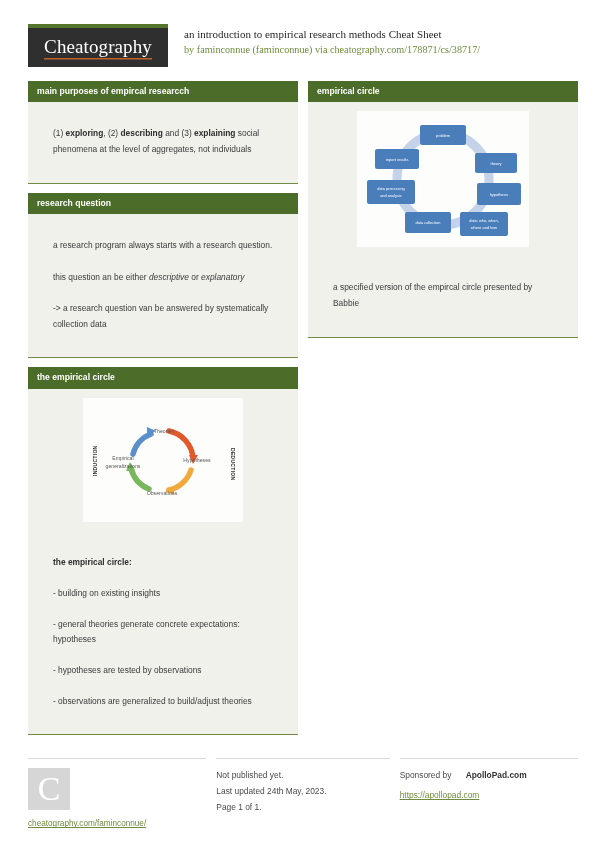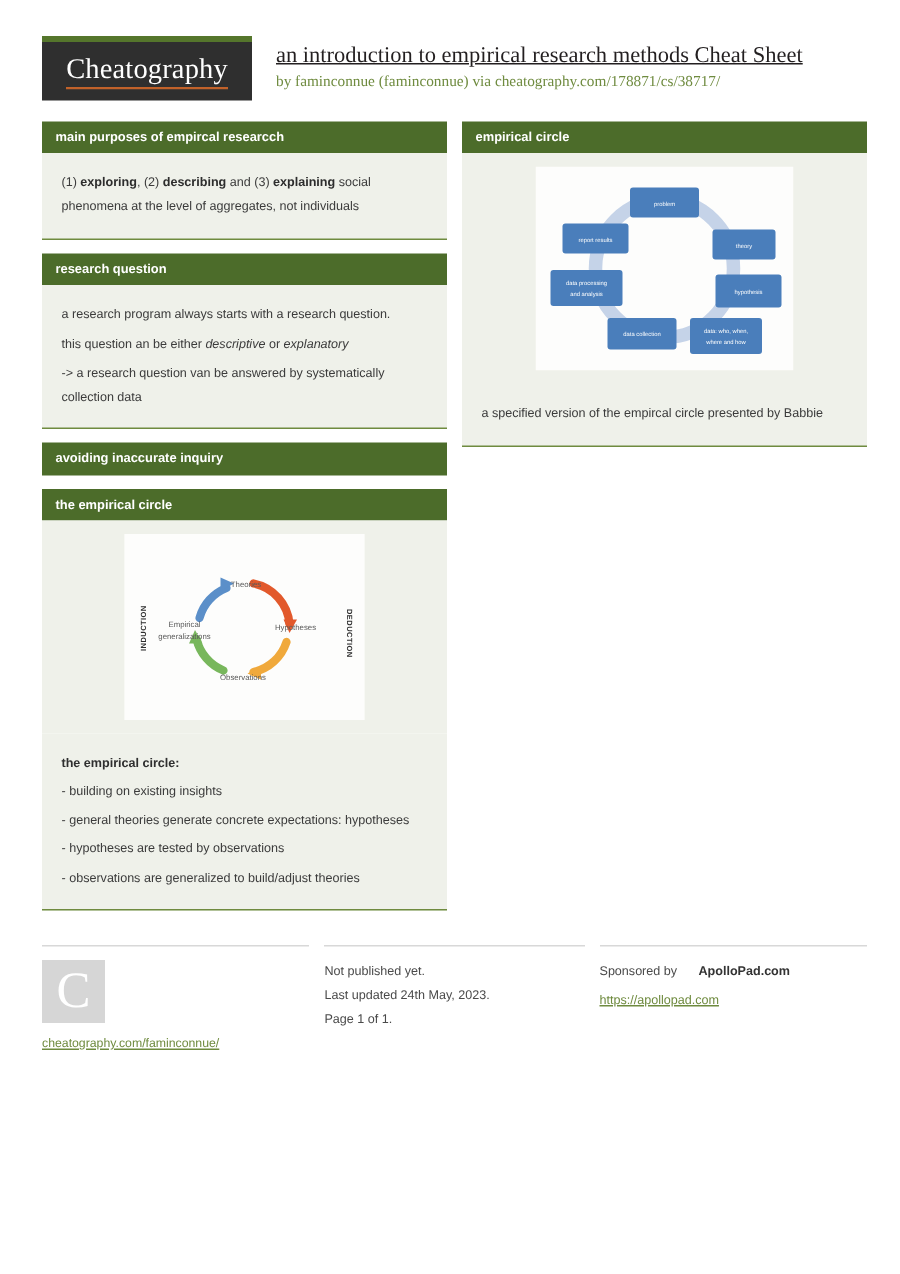--- a/index.html
+++ b/index.html
@@ -28,23 +28,22 @@
     position: relative;
     padding-bottom: 2px;
     background-image: linear-gradient(#c2622a,#c2622a);
     background-size: 100% 1.5px;
     background-position: 0 100%;
     background-repeat: repeat-x;
   }
   .title-wrap { padding-left: 16px; padding-top: 3px; }
   .doc-title {
     font-family: "Liberation Serif", serif;
-    font-size: 15px; color: #231f20;
+    font-size: 11px; color: #231f20;
     line-height: 1.35;
-    text-decoration: underline;
   }
   .doc-sub {
     font-family: "Liberation Serif", serif;
     font-size: 10.2px; color: #6f8b3f;
     line-height: 1.45; margin-top: 1px;
   }
 
   
   .columns { display: flex; gap: 10px; padding: 14px 22px 0 28px; align-items: flex-start; }
   .col { width: 270px; }
@@ -60,21 +59,21 @@
   }
   .card-body {
     background: #eff1ea;
     border-bottom: 1.5px solid #6f8b3f;
     padding: 8px 9px 9px 9px;
     font-size: 8.4px;
     color: #3b3b3b;
     line-height: 1.85;
   }
   .card-body.tight { line-height: 1.8; }
-  .card-body p { margin: 4px; }
+  .card-body p { margin: 16px; }
   .card-body b { font-weight: bold; color: #2d2d2d; }
   .card-body i { font-style: italic; }
   .list-line { display: block; }
   .bold-lead { font-weight: bold; color: #2f2f2f; }
 
   
   .diagram-body {
     background: #eff1ea;
     padding: 9px 8px;
     display: flex; justify-content: center;
@@ -145,21 +144,20 @@
         <div class="card-body">
           <p class="list-line">a research program always starts with a research question.</p>
           <p class="list-line">
             <span>this question an be either </span><i>descriptive</i><span> or </span><i>explanatory</i>
           </p>
           <p class="list-line">-&gt; a research question van be answered by systematically collection data</p>
         </div>
       </div>
 
       <div class="card">
-        <div class="card-head">avoiding inaccurate inquiry</div>
       </div>
 
       <div class="card">
         <div class="card-head">the empirical circle</div>
         <div class="diagram-body">
           <svg width="160" height="124" viewBox="0 0 160 124" class="white-panel">
             <rect x="0" y="0" width="160" height="124" fill="#fdfdfc"></rect>
 
             <path d="M86,33 A30,30 0 0,1 110,60" stroke="#e2592c" stroke-width="5.5" fill="none" stroke-linecap="round"></path>
             <polygon points="110,66 106,57 115,57" fill="#e2592c"></polygon>

